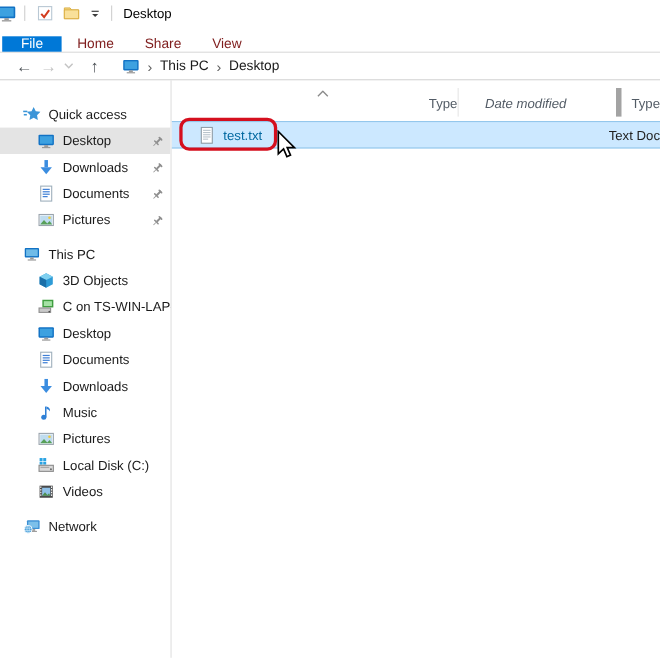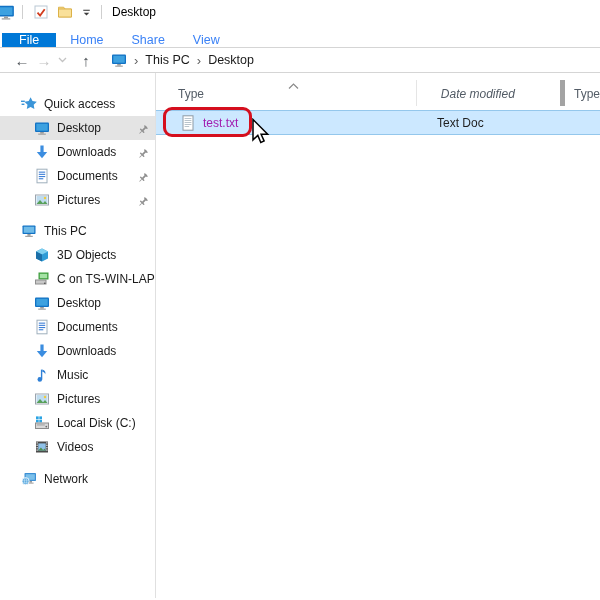--- a/index.html
+++ b/index.html
@@ -10,54 +10,54 @@
     -webkit-font-smoothing:antialiased;
   }
   
   .titlebar { height:24px; display:flex; align-items:center; background:#fff; }
   .win-icon { margin-left:-4px; width:20px; height:18px; flex:0 0 auto; }
   .tb-sep { width:1px; height:14px; background:#cfcfcf; margin:0 6px; flex:0 0 auto; }
   .qat-btn { width:20px; height:20px; display:flex; align-items:center; justify-content:center; flex:0 0 auto; margin:0 2px; }
   .win-title { font-size:12px; color:#000; margin-left:4px; white-space:nowrap; }
   
   .tabbar { height:24px; display:flex; align-items:flex-end; border-bottom:1px solid #d5d5d5; background:#fff; padding-left:2px; }
-  .tab { display:flex; align-items:center; padding:0 14px; font-size:12.5px; color:#3b82f6; cursor:default; }
+  .tab { display:flex; align-items:center; padding:0 14px; font-size:12.5px; color:#7f1d1d; cursor:default; }
   .tab.active { background:#0078d7; color:#fff; padding:0 17px; }
   
   .navbar { height:25px; border-bottom:1px solid #d5d5d5; display:flex; align-items:center; background:#fff; padding-left:11px; }
   .nav-arrow { font-size:15px; line-height:1; width:22px; text-align:center; flex:0 0 auto; }
   .nav-back { color:#4d5257; }
   .nav-fwd { color:#c3c3c3; }
   .nav-chevron { width:14px; display:flex; justify-content:center; flex:0 0 auto; }
   .nav-up { color:#4d5257; margin-left:6px; }
   .breadcrumb { display:flex; align-items:center; margin-left:14px; gap:7px; }
   .crumb-icon { width:16px; height:16px; }
   .crumb { font-size:12.5px; color:#1a1a1a; white-space:nowrap; }
   .crumb-sep { font-size:13px; color:#5f5f5f; }
   
-  .main { display:flex; height:525px; }
+  .main { display:flex; height:525px;text-align:right; }
   .sidebar { width:156px; flex:0 0 auto; border-right:1px solid #e0e0e0; padding-top:19px; overflow:hidden; }
   .srow { display:flex; align-items:center; height:24px; padding-left:34px; position:relative; cursor:default; }
   .srow.top { padding-left:21px; }
   .srow.sel { background:#e4e4e4; }
   .srow .ico { width:16px; height:16px; flex:0 0 auto; margin-right:7px; }
   .srow .lbl { font-size:12px; color:#1a1a1a; white-space:nowrap; }
   .srow .pin { position:absolute; right:6px; top:6px; width:12px; height:12px; } .sgap7 { height:7px; } .sgap8 { height:8px; }
   
   .content { flex:1 1 auto; position:relative; overflow:hidden; }
   .colheaders { position:absolute; top:0; left:0; right:0; height:33px; display:flex; align-items:flex-end; }
   .colh { font-size:12px; color:#535c66; padding-bottom:5px; white-space:nowrap; }
   .colh.name { width:272px; padding-left:22px; }
   .colh.date { width:125px; padding-left:24px; border-left:1px solid #e5e5e5; height:26px; display:flex; align-items:flex-end;font-style:italic; }
   .colh.type { flex:1; padding-left:9px; border-left:5px solid #a3a3a3; height:26px; display:flex; align-items:flex-end;margin-left:24px; }
   .sort-caret { position:absolute; left:132px; top:3px; }
   .filerow { position:absolute; top:37px; left:0; right:0; height:25px; background:#cce8ff;
              border-top:1px solid #94c7ec; border-bottom:1px solid #94c7ec; display:flex; align-items:center; }
   .cell-name { width:272px; display:flex; align-items:center; padding-left:24px; gap:7px; }
-  .cell-name .fname { font-size:12px; color:#a21caf; }
+  .cell-name .fname { font-size:12px; color:#0369a1; }
   .cell-date { width:125px; padding-left:9px; font-size:12px; color:#1f1f1f; white-space:nowrap; }
   .cell-type { flex:1; padding-left:9px; font-size:12px; color:#1f1f1f; white-space:nowrap; overflow:hidden; }
   .redbox { position:absolute; left:7px; top:34px; width:89px; height:30px;
             border:3.5px solid #d50f1e; border-radius:9px; pointer-events:none; }
   .cursor { position:absolute; left:95px; top:45px; pointer-events:none; }
 </style>
 </head>
 <body>
 
 <div class="titlebar">

